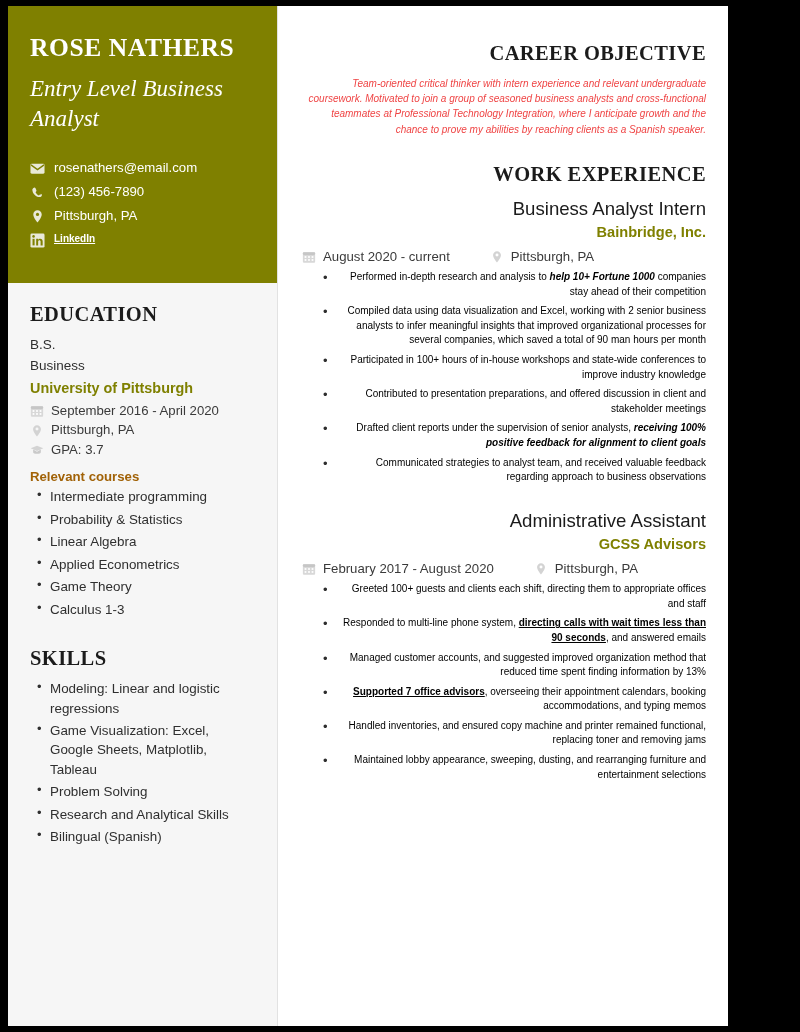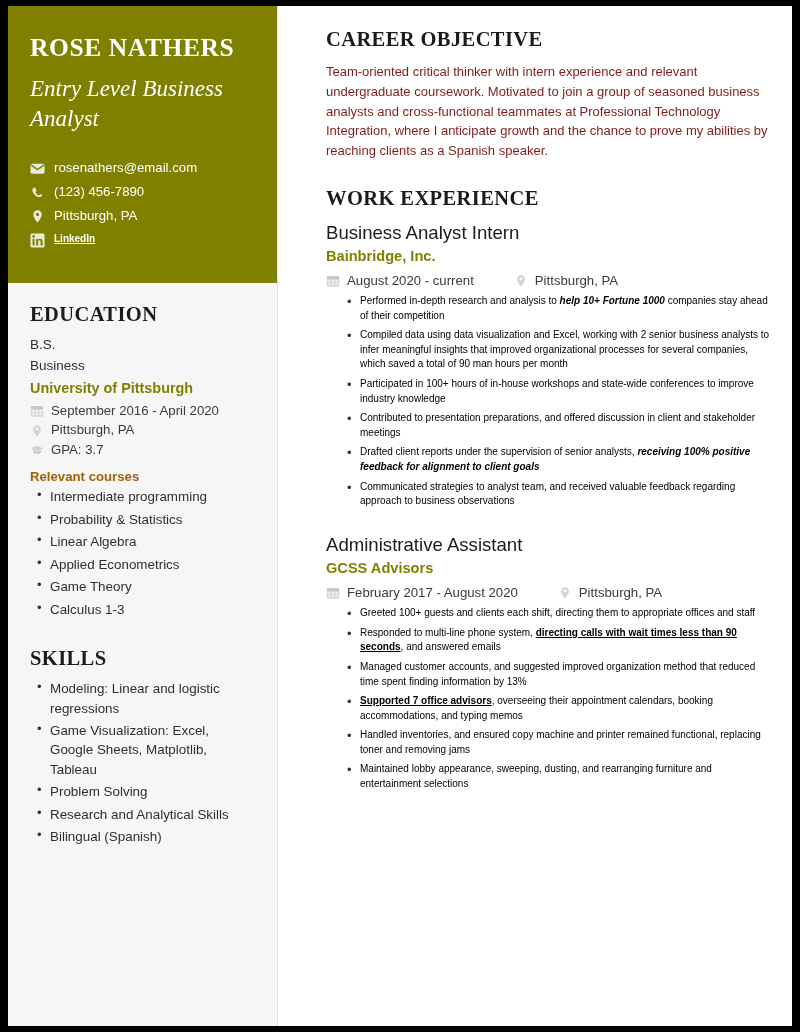--- a/index.html
+++ b/index.html
@@ -8,26 +8,25 @@
     width: 800px;
     height: 1032px;
     background: #000000;
     font-family: "Liberation Sans", sans-serif;
   }
 
   #page {
     position: absolute;
     left: 8px;
     top: 6px;
-    width: 784px;
+    width: 720px;
     height: 1020px;
     background: #ffffff;
     display: flex;
     overflow: hidden;
-    gap: 24px;
   }
 
   
   #sidebar {
     width: 270px;
     flex: 0 0 270px;
     background: #f6f6f6;
     border-right: 1px solid #e2e2e2;
     position: relative;
   }
@@ -153,37 +152,39 @@
     top: -1px;
     color: #2f2f2f;
     font-size: 13px;
   }
 
   #skills-block { margin-top: 28px; }
 
   
   #main {
     flex: 1;
-    padding: 22px 22px 0 24px;
+    padding: 36px 22px 0 24px;
     background: #ffffff;
+    text-align: right;
   }
 
   .main-heading {
     font-family: "Liberation Serif", serif;
     font-weight: bold;
     font-size: 20.5px;
     letter-spacing: 0.4px;
     color: #1b1b1b;
     margin-bottom: 11px;
   }
 
   .objective-text {
-    font-size: 13px;
+    font-size: 10px;
     line-height: 1.52;
-    color: #7f1d1d;
+    color: #ef4444;
+    font-style: italic;
   }
 
   #work-section { margin-top: 26px; }
 
   .job { margin-bottom: 4px; }
   .job + .job { margin-top: 24px; }
 
   .job-role {
     font-size: 18.6px;
     color: #1b1b1b;

